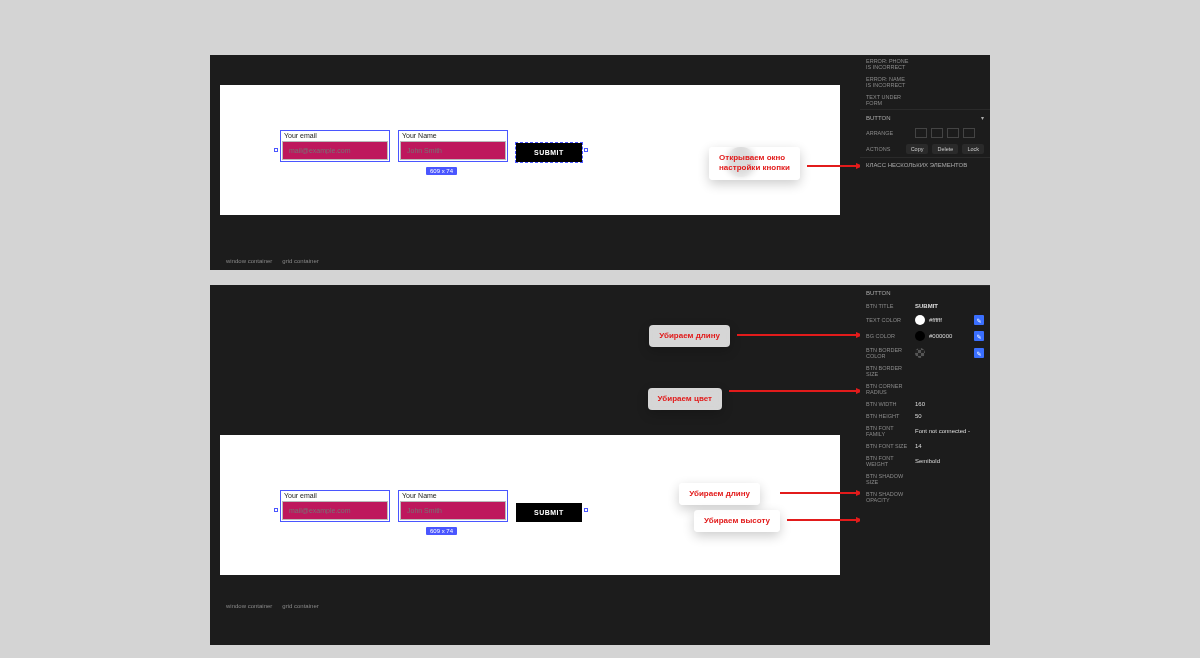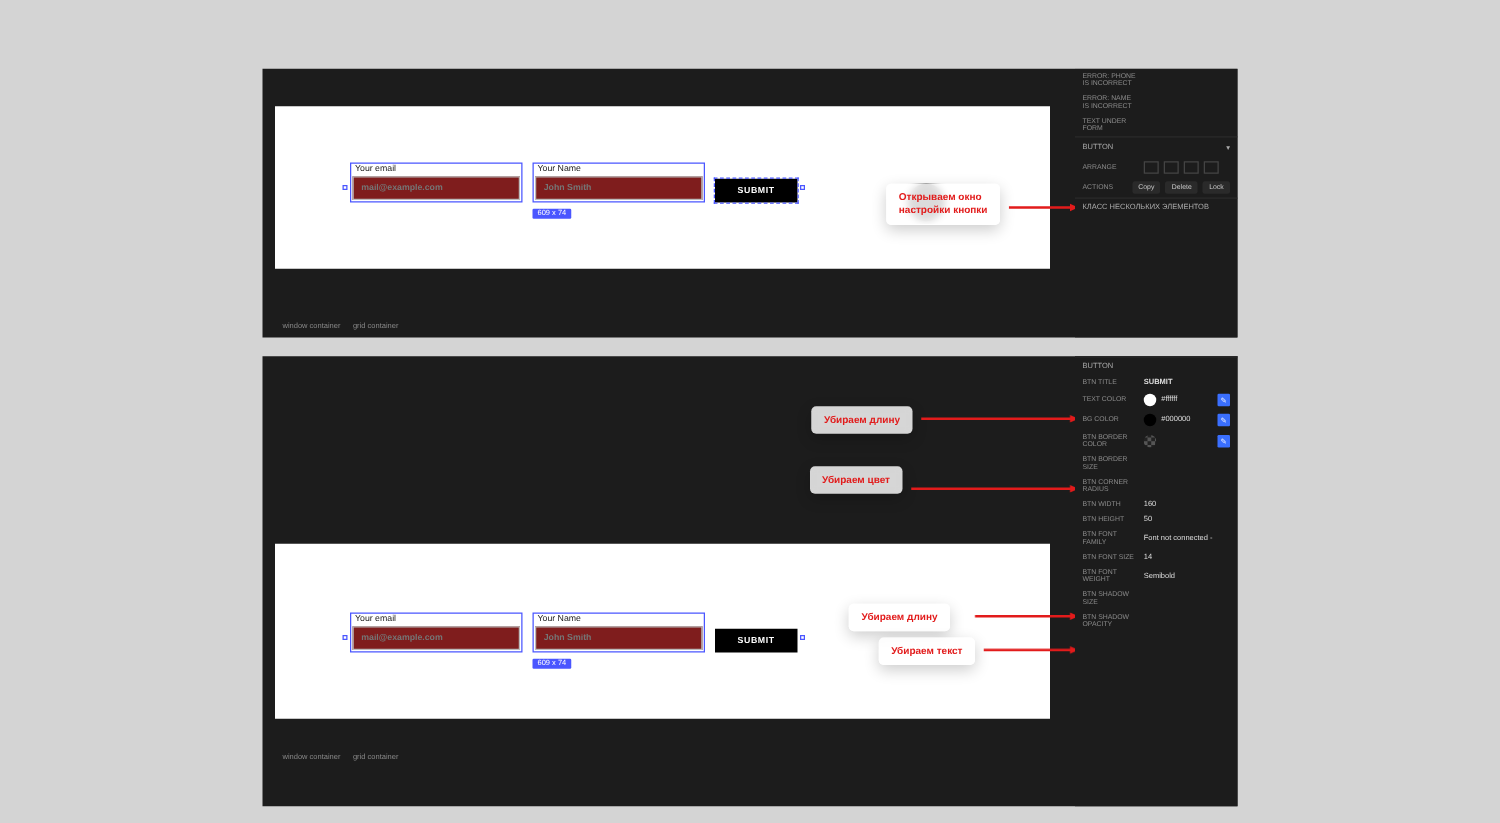--- a/index.html
+++ b/index.html
@@ -47,21 +47,21 @@
     align-items: flex-end;
   }
   .white-block.bot .form-row { top: 55px; }
   .field {
     display: flex; flex-direction: column; gap: 2px;
     border: 1px solid #4a56ff; padding: 1px;
   }
   .field-label { font-size: 7px; color: #222; padding-left: 2px; }
   .field-input {
     border: 1px solid #bbb; padding: 5px 6px; font-size: 7px;
-    color: #bbb; width: 134px; background: #7f1d1d; font-weight: bold;
+    color: #bbb; width: 106px; background: #be185d;
   }
   .submit-btn {
     background: #000; color: #fff; font-size: 7px; font-weight: 600;
     padding: 6px 18px; border: none; letter-spacing: 0.5px;
   }
   .selection-handle {
     position: absolute; width: 4px; height: 4px; background: #fff;
     border: 1px solid #4a56ff;
   }
   .size-badge {
@@ -183,27 +183,27 @@
         <div class="size-badge" style="left:206px;top:92px">609 x 74</div>
       </div>
       <div class="breadcrumb" style="bottom:36px">
         <span>window container</span>
         <span>grid container</span>
       </div>
 
       <div class="callout" style="right:130px;top:40px">Убираем длину</div>
       <div class="arrow" style="right:-2px;top:49px;width:125px"></div>
 
-      <div class="callout" style="right:138px;top:88px">Убираем цвет</div>
+      <div class="callout" style="right:138px;top:103px">Убираем цвет</div>
       <div class="arrow" style="right:-2px;top:105px;width:133px"></div>
 
       <div class="callout" style="right:100px;top:198px">Убираем длину</div>
       <div class="arrow" style="right:-2px;top:207px;width:82px"></div>
 
-      <div class="callout" style="right:80px;top:225px">Убираем текст</div>
+      <div class="callout" style="right:80px;top:225px">Убираем высоту</div>
       <div class="arrow" style="right:-2px;top:234px;width:75px"></div>
     </div>
 
     <div class="properties">
       <div class="prop-section">BUTTON</div>
       <div class="prop-row">
         <span class="prop-label">BTN TITLE</span>
         <span class="val" style="font-weight:700">SUBMIT</span>
       </div>
       <div class="prop-row">

